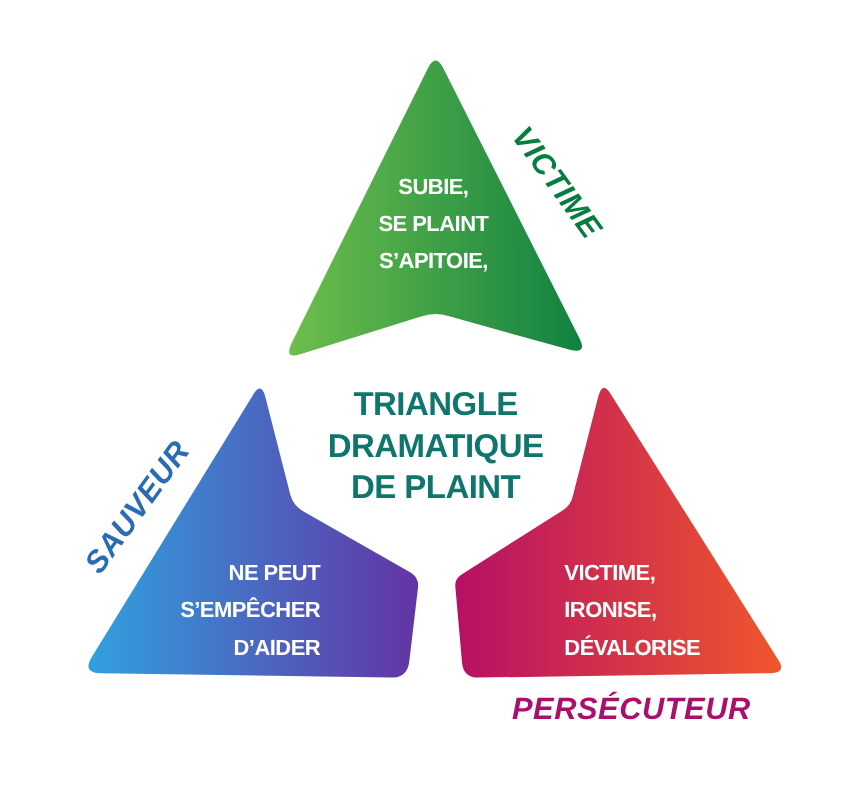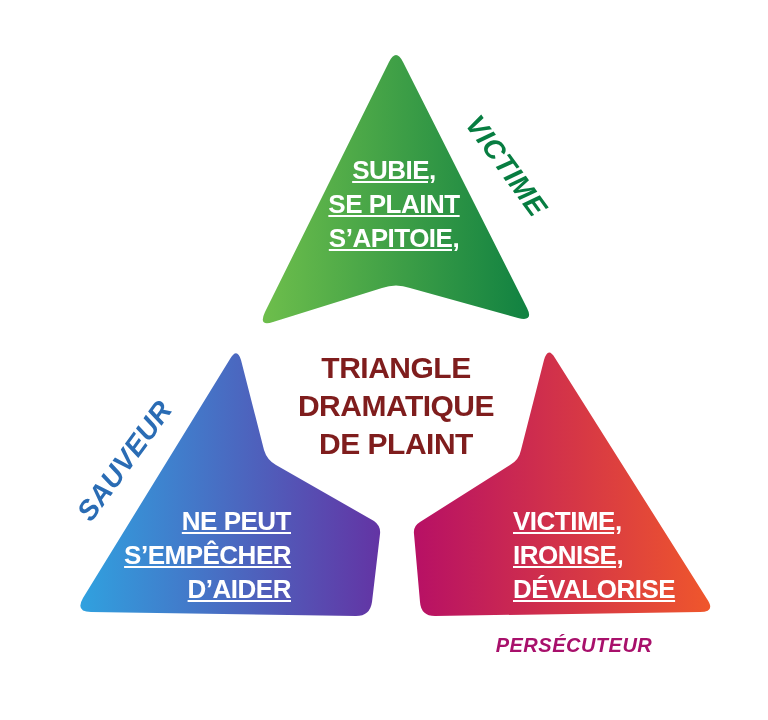--- a/index.html
+++ b/index.html
@@ -6,38 +6,38 @@
   .stage{
     position:relative;
     width:768px;height:720px;
     background:#ffffff;
     overflow:hidden;
     font-family:"Liberation Sans", sans-serif;
   }
   .stage svg{position:absolute;left:0;top:0;}
   .txt{position:absolute;transform:translate(-50%,-50%);white-space:nowrap;}
   .traits{
-    font-weight:700;font-size:26px;line-height:34px;
-    letter-spacing:-0.5px;color:#ffffff;text-decoration:underline;
+    font-weight:700;font-size:20px;line-height:34px;
+    letter-spacing:-0.5px;color:#ffffff;
   }
   .traits-victim{left:394px;top:204px;text-align:center;}
   .traits-rescuer{left:auto;right:477px;top:555px;text-align:right;transform:translate(0,-50%);}
   .traits-persecutor{left:513px;top:555px;text-align:left;transform:translate(0,-50%);}
   .traits div{display:block;}
   .title{
     left:396px;top:406px;text-align:center;
     font-weight:700;font-size:30px;line-height:38px;
-    letter-spacing:-0.5px;color:#7f1d1d;
+    letter-spacing:-0.5px;color:#0f766e;
   }
   .role-label{
     font-weight:700;font-style:italic;font-size:28px;letter-spacing:0.5px;
   }
   .label-victim{left:506px;top:166px;color:#077d41;transform:translate(-50%,-50%) rotate(54deg);}
   .label-rescuer{left:125px;top:461px;color:#2a6cb4;transform:translate(-50%,-50%) rotate(-54deg);}
-  .label-persecutor{left:574px;top:645px;color:#a8106b;font-size:20px;transform:translate(-50%,-50%);}
+  .label-persecutor{left:574px;top:645px;color:#a8106b;font-size:28px;transform:translate(-50%,-50%);}
 </style>
 </head>
 <body>
 
 <div class="stage">
 
   <svg width="768" height="720" viewBox="0 0 768 720">
     <defs>
       <linearGradient id="gradVictim" gradientUnits="userSpaceOnUse" x1="250" y1="300" x2="540" y2="300">
         <stop offset="0" stop-color="#72c14c"></stop>

